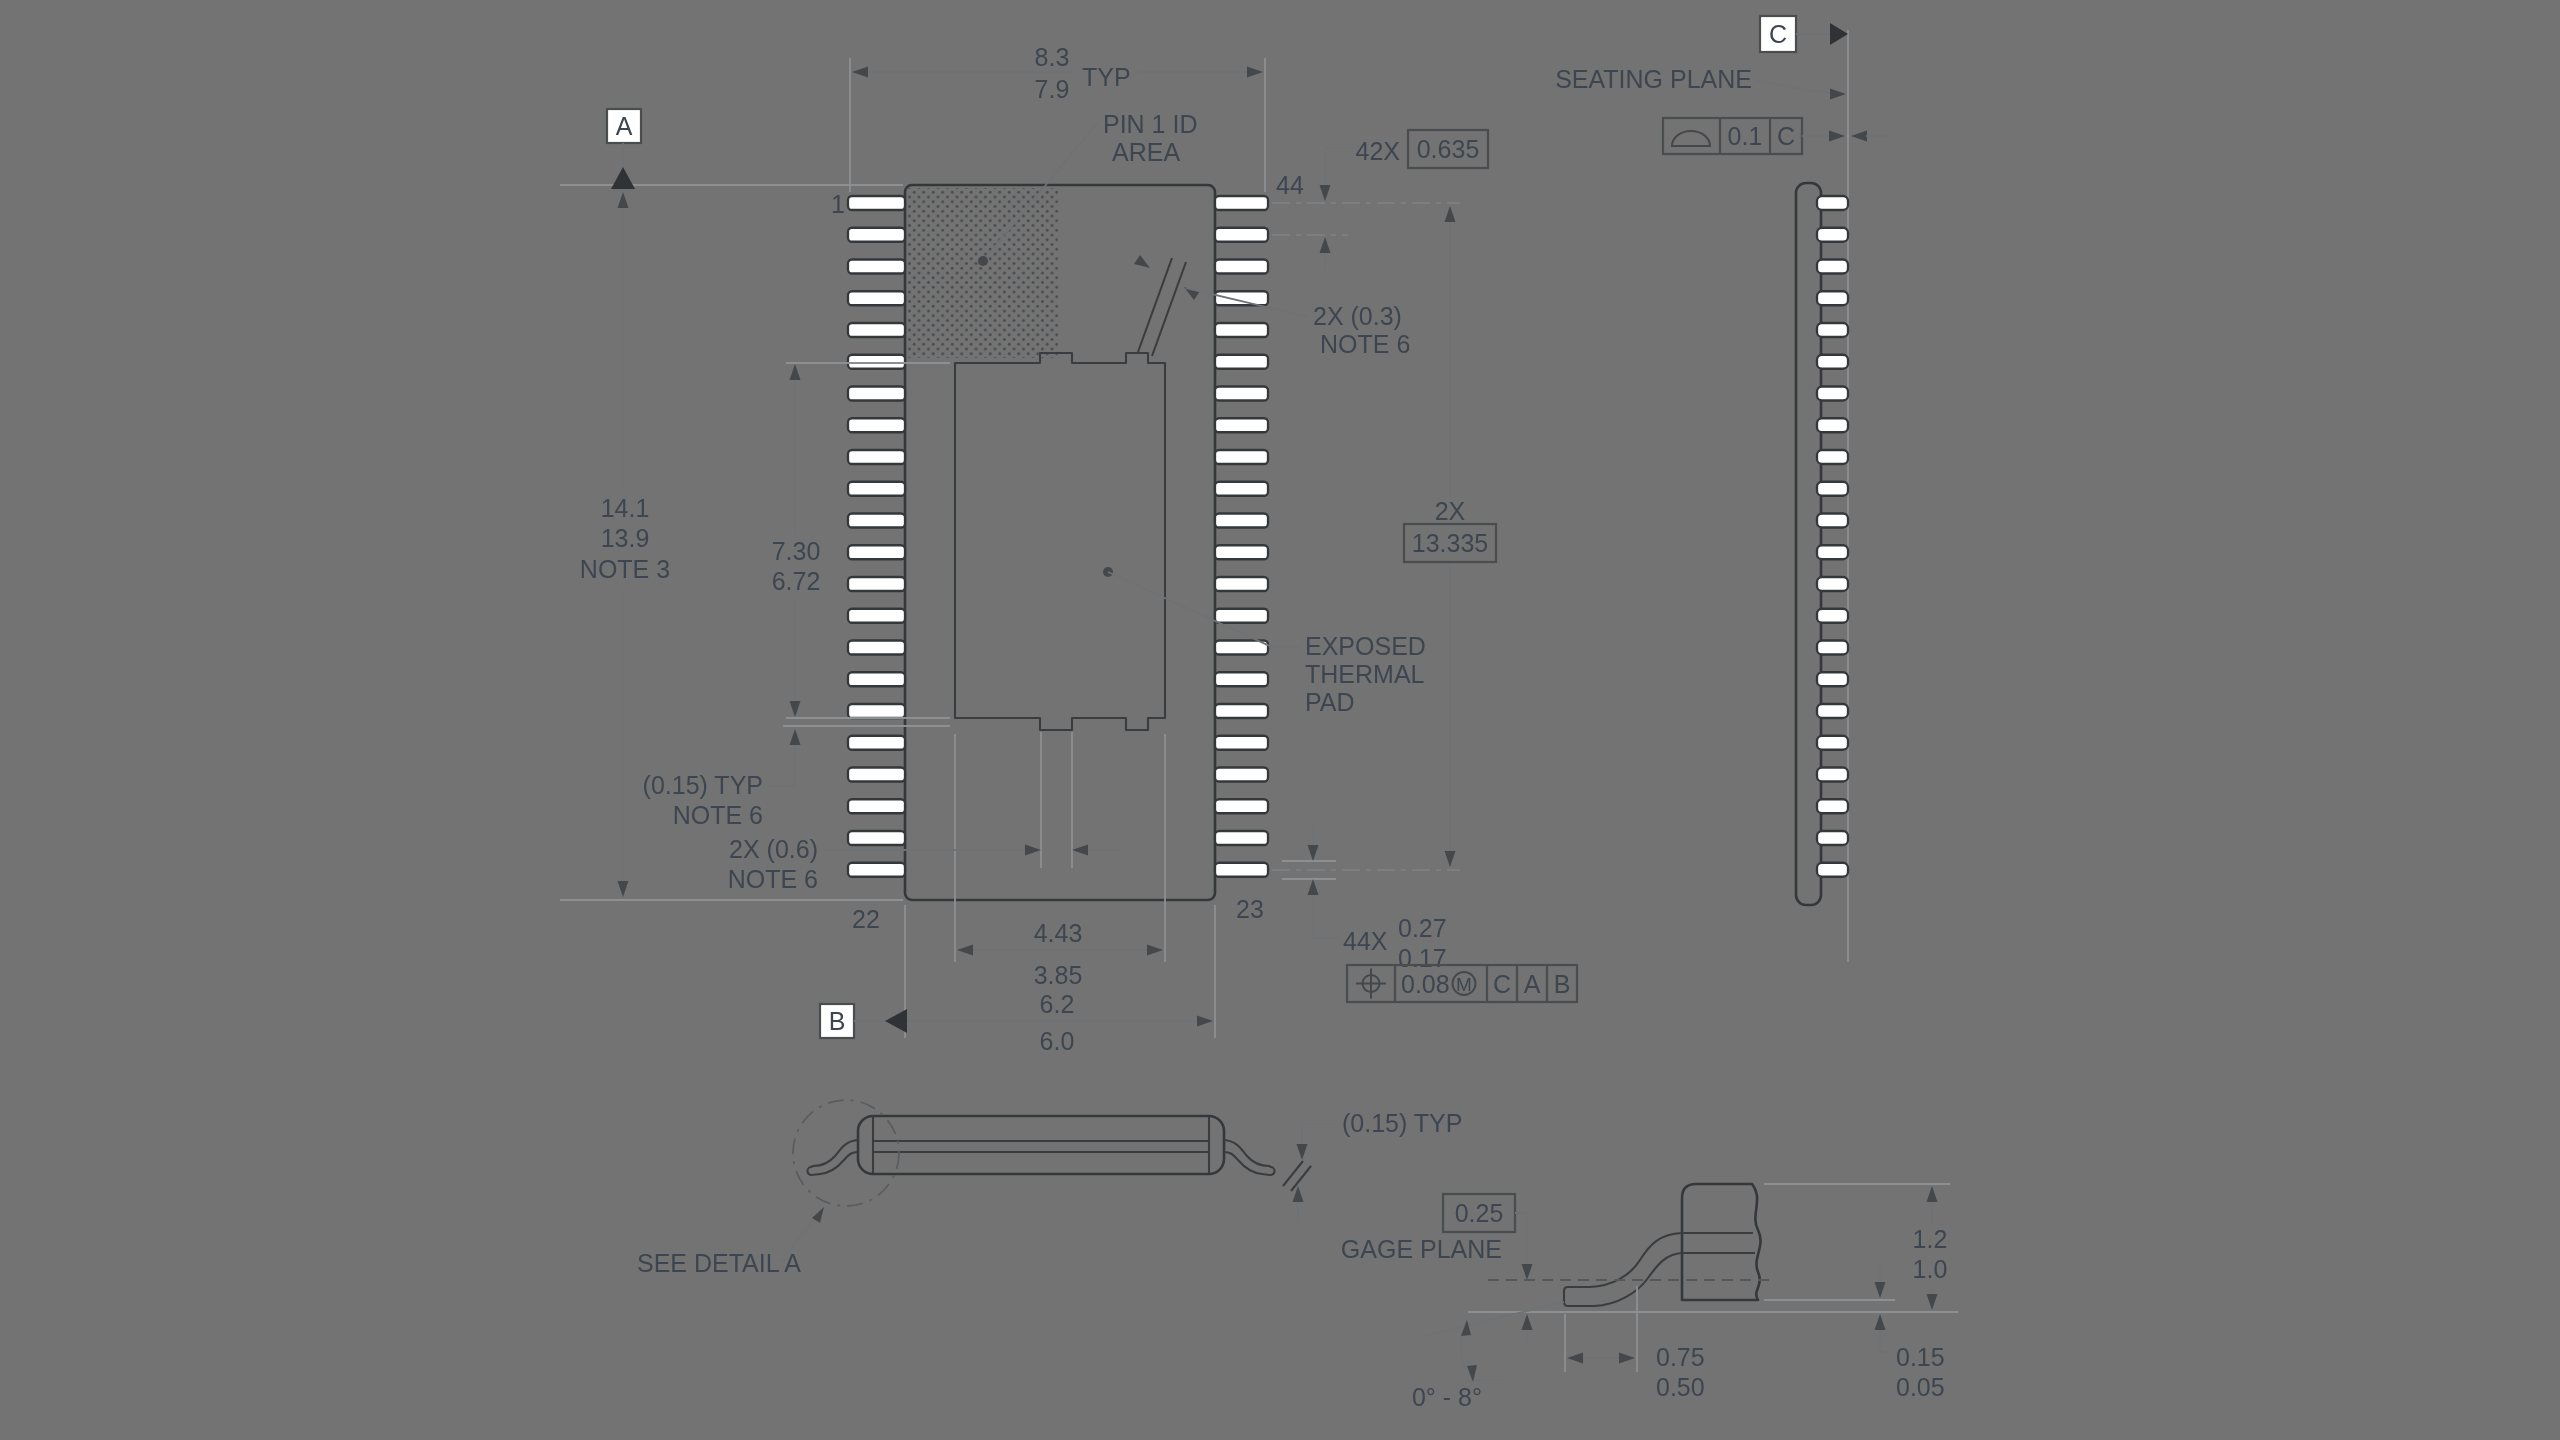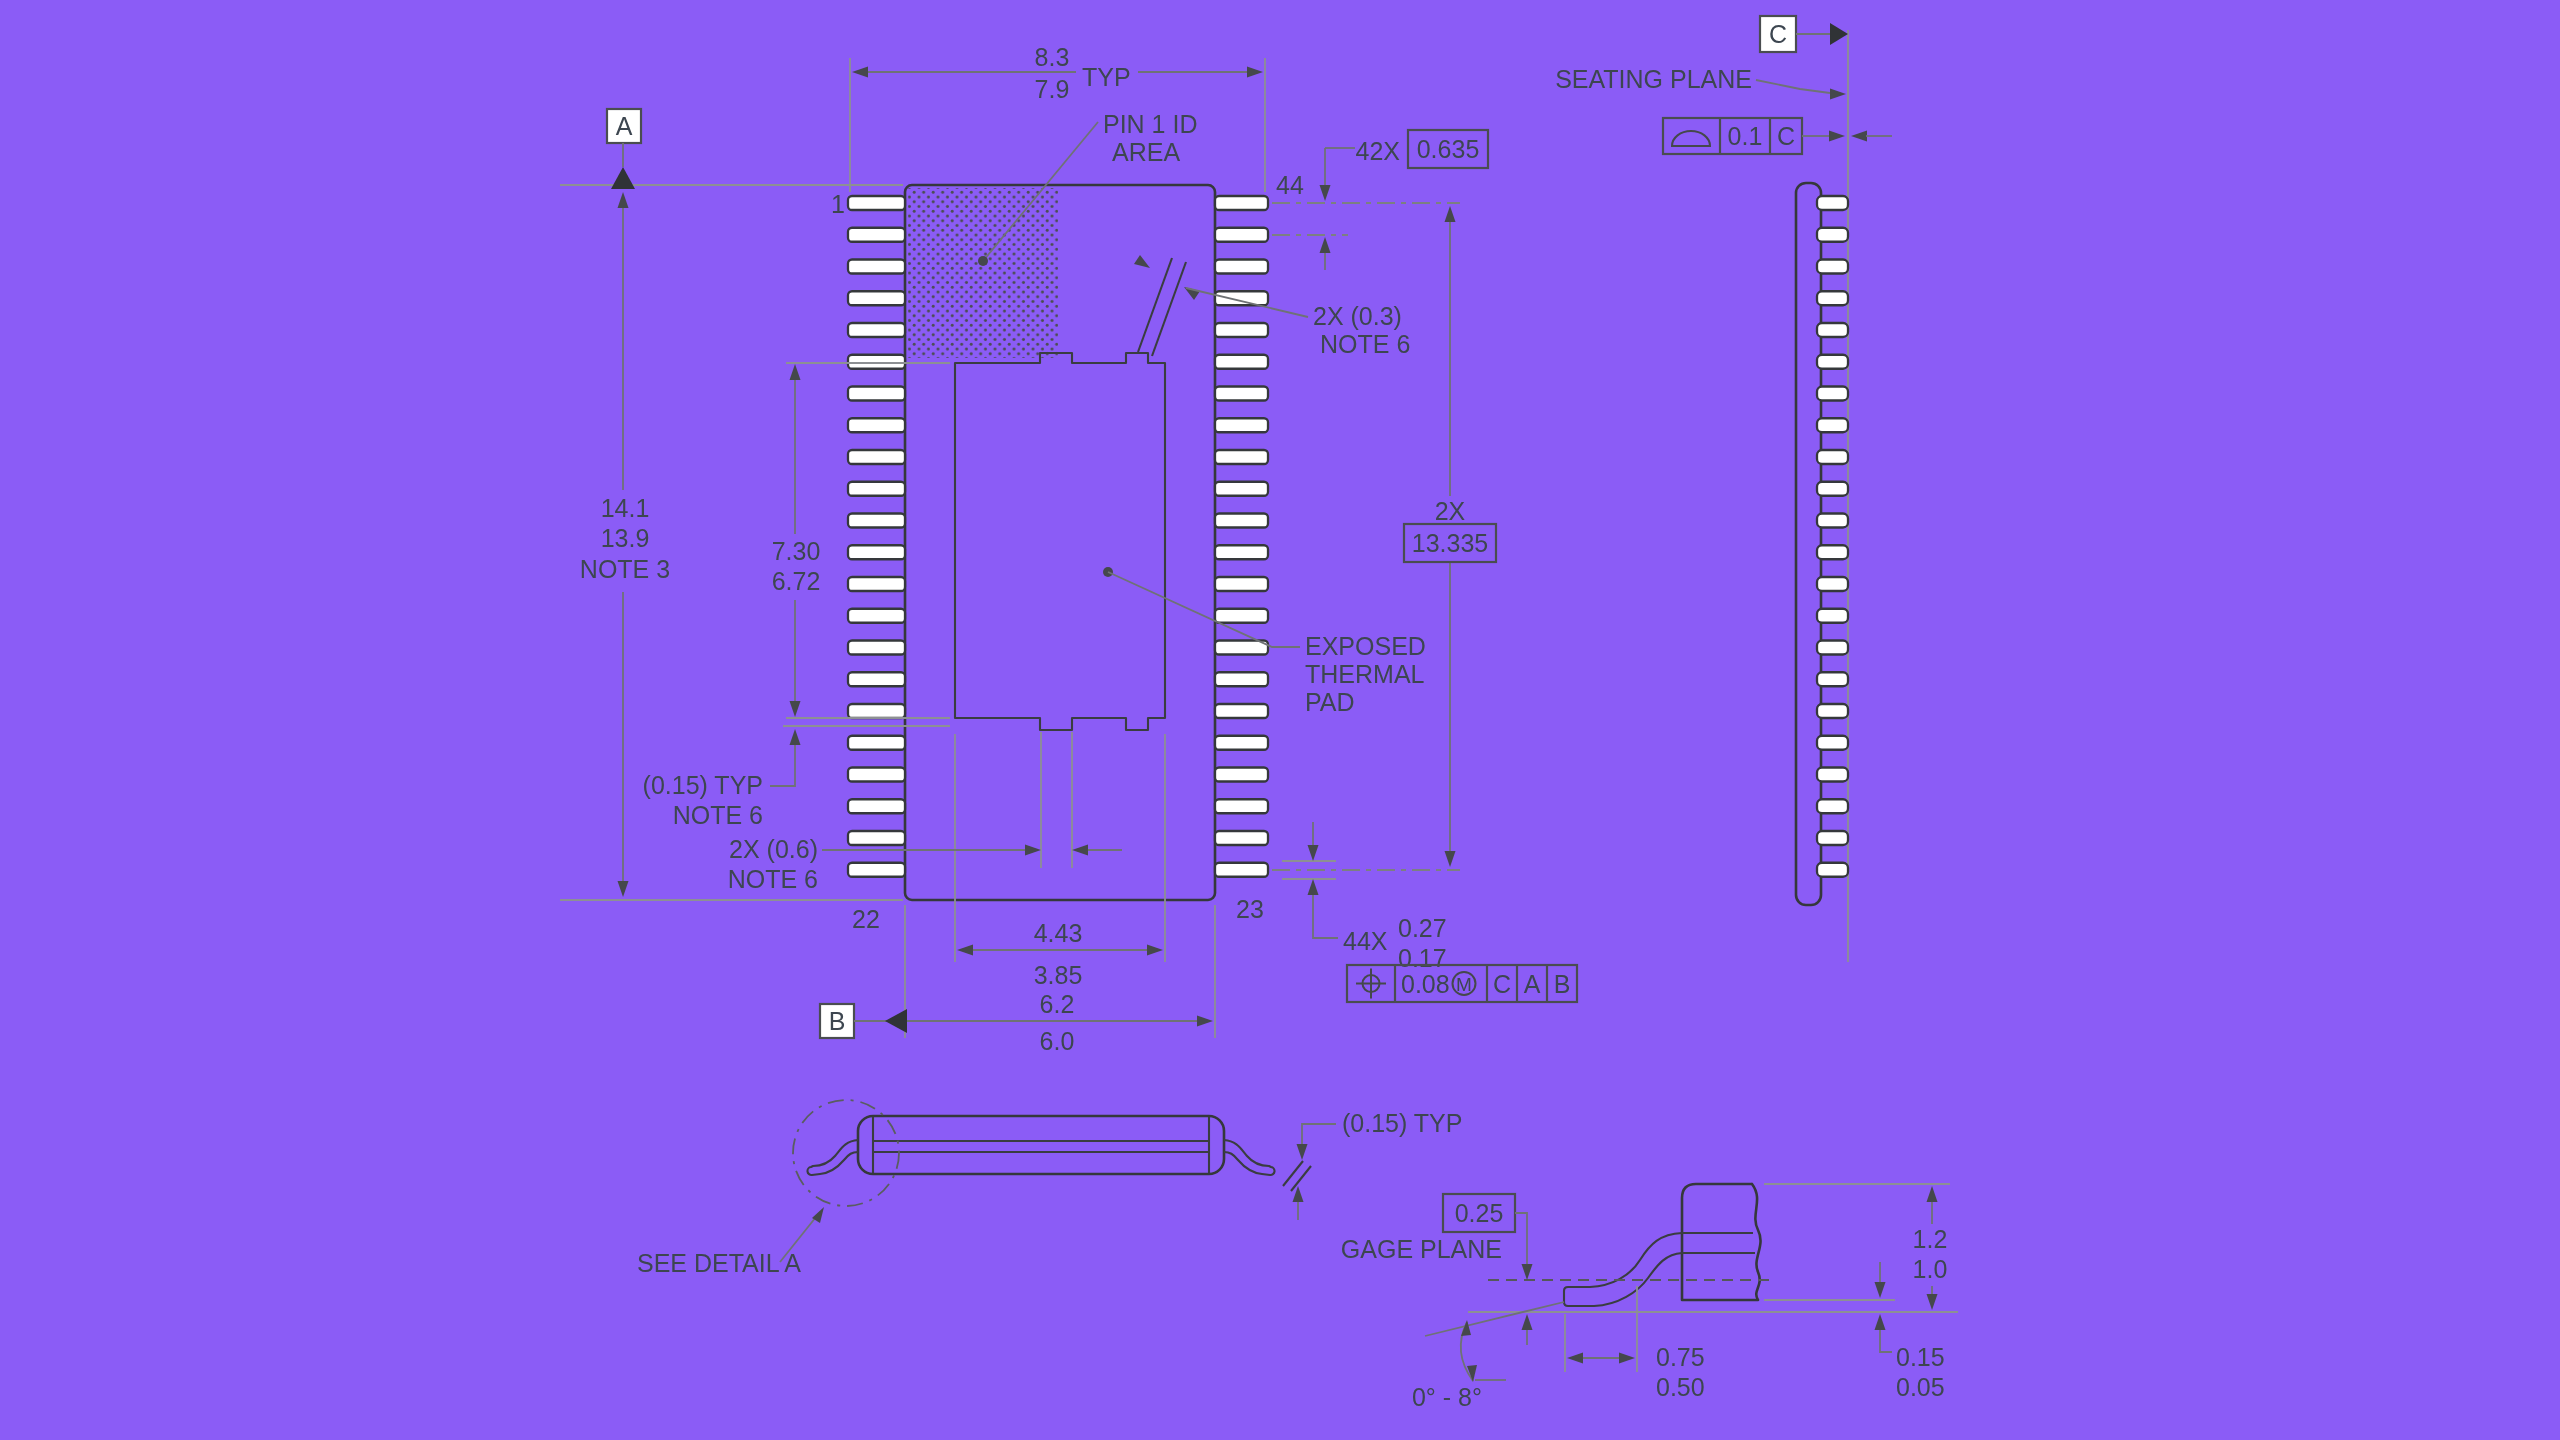--- a/index.html
+++ b/index.html
@@ -1,16 +1,16 @@
 <!DOCTYPE html>
 <html><head>
 <meta charset="utf-8">
 <style>
   html,body{margin:0;padding:0;background:#ffffff;}
-  .stage{width:2560px;height:1440px;position:relative;background:#8b5cf6;
+  .stage{width:2560px;height:1440px;position:relative;background:#737373;
          font-family:"Liberation Sans", sans-serif;}
   svg{display:block;}
   .obj{stroke:#35383b;stroke-width:2.6;fill:none;stroke-linejoin:round;stroke-linecap:round;}
   .objthin{stroke:#3a3d40;stroke-width:2.1;fill:none;stroke-linejoin:round;}
   .leads{stroke:#35383b;stroke-width:2.3;fill:#ffffff;}
   .dim{stroke:#6f7275;stroke-width:1.8;fill:none;}
   .ext{stroke:#8d9093;stroke-width:1.8;fill:none;}
   .dash{stroke:#7c7f82;stroke-width:1.8;fill:none;stroke-dasharray:18 6 5 6;}
   .gagedash{stroke:#55585b;stroke-width:2;fill:none;stroke-dasharray:11 7;}
   .detcirc{stroke:#5a5d60;stroke-width:1.8;fill:none;stroke-dasharray:16 7 3 7;}

